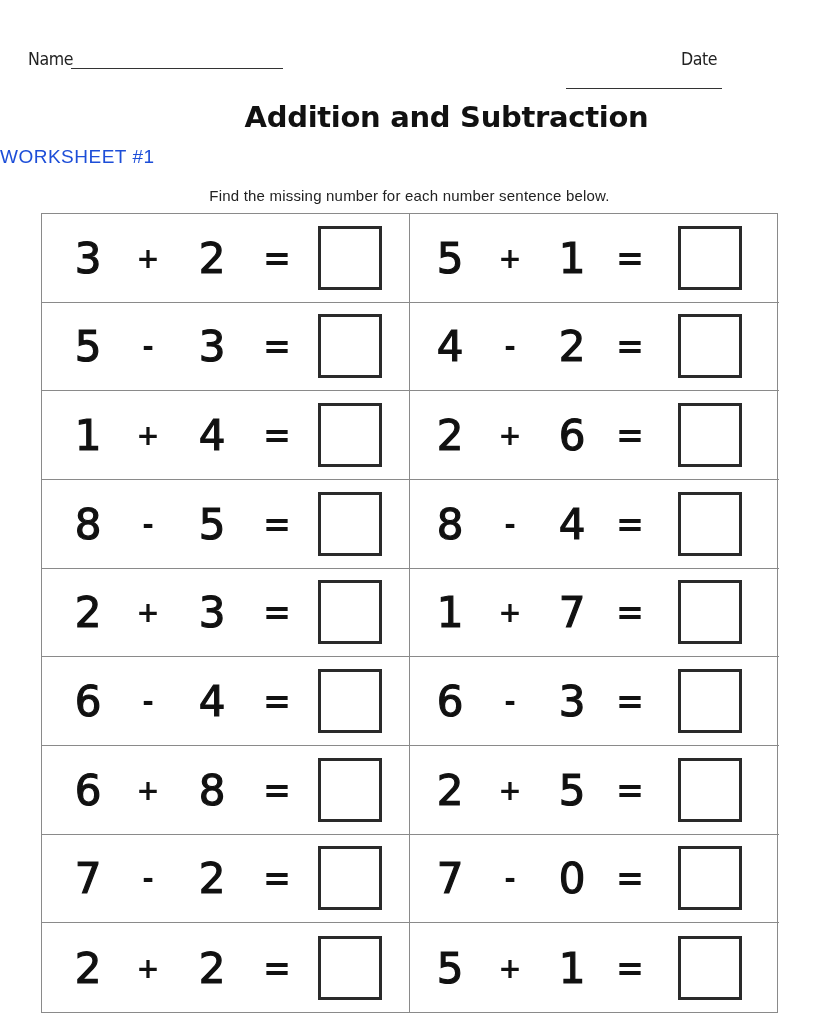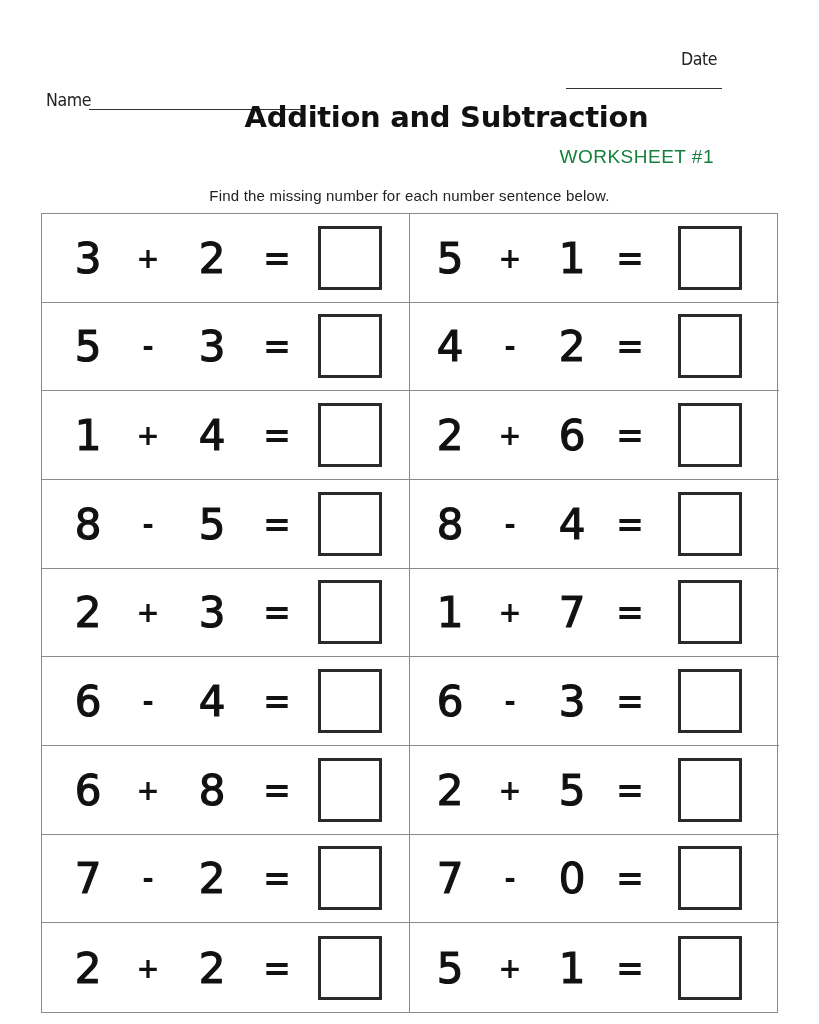--- a/index.html
+++ b/index.html
@@ -2,29 +2,29 @@
 <html><head>
   <meta charset="utf-8">
   <style>
     * { box-sizing: border-box; margin: 0; padding: 0; }
     html, body { width: 819px; height: 1024px; background: #ffffff; overflow: hidden; }
     body { position: relative; font-family: "DejaVu Sans", sans-serif; color: #111; }
 
     .field { position: absolute; top: 48px; display: flex; align-items: flex-end; }
     .field-label { font-family: "DejaVu Sans", sans-serif; font-size: 18px; color: #222; letter-spacing: -0.5px; transform: scaleX(0.88); transform-origin: left bottom; }
     .field-line { border-bottom: 1.5px solid #333; height: 20px; margin-left: 4px; }
-    #name-field { left: 46px; margin-top: 41px; }
+    #name-field { left: 28px; }
     #name-field .field-line { width: 212px; margin-left: -8px; }
     #date-field { left: 566px; flex-direction: column; }
     #date-field .field-line { width: 156px; margin-left: 0px; }
 
     .title { position: absolute; top: 100px; left: 0; width: 819px; text-align: center;
              font-family: "DejaVu Sans", sans-serif; font-size: 29px; color: #111; letter-spacing: -0.3px; margin-left: 37px; }
-    .subtitle { position: absolute; top: 146px; left: 0; width: 714px; text-align: right;
-                font-family: "Liberation Sans", sans-serif; font-size: 19px; color: #15803d; letter-spacing: 0.5px; }
+    .subtitle { position: absolute; top: 146px; left: 0; width: 714px; text-align: left;
+                font-family: "Liberation Sans", sans-serif; font-size: 19px; color: #1d4ed8; letter-spacing: 0.5px; }
     .instructions { position: absolute; top: 187px; left: 0; width: 819px; text-align: center;
                     font-family: "Liberation Sans", sans-serif; font-size: 15px; color: #222; letter-spacing: 0.2px; }
 
     .grid { position: absolute; left: 41px; top: 213px; width: 737px; height: 800px;
             border: 1.5px solid #8a8a8a; display: grid;
             grid-template-columns: 368px 369px; grid-template-rows: repeat(9, 1fr); }
     .cell { border-right: 1.5px solid #8a8a8a; border-bottom: 1.5px solid #8a8a8a;
             position: relative; display: flex; align-items: center; }
     .cell.col-1 { border-right: none; }
     .cell.last-row { border-bottom: none; }

